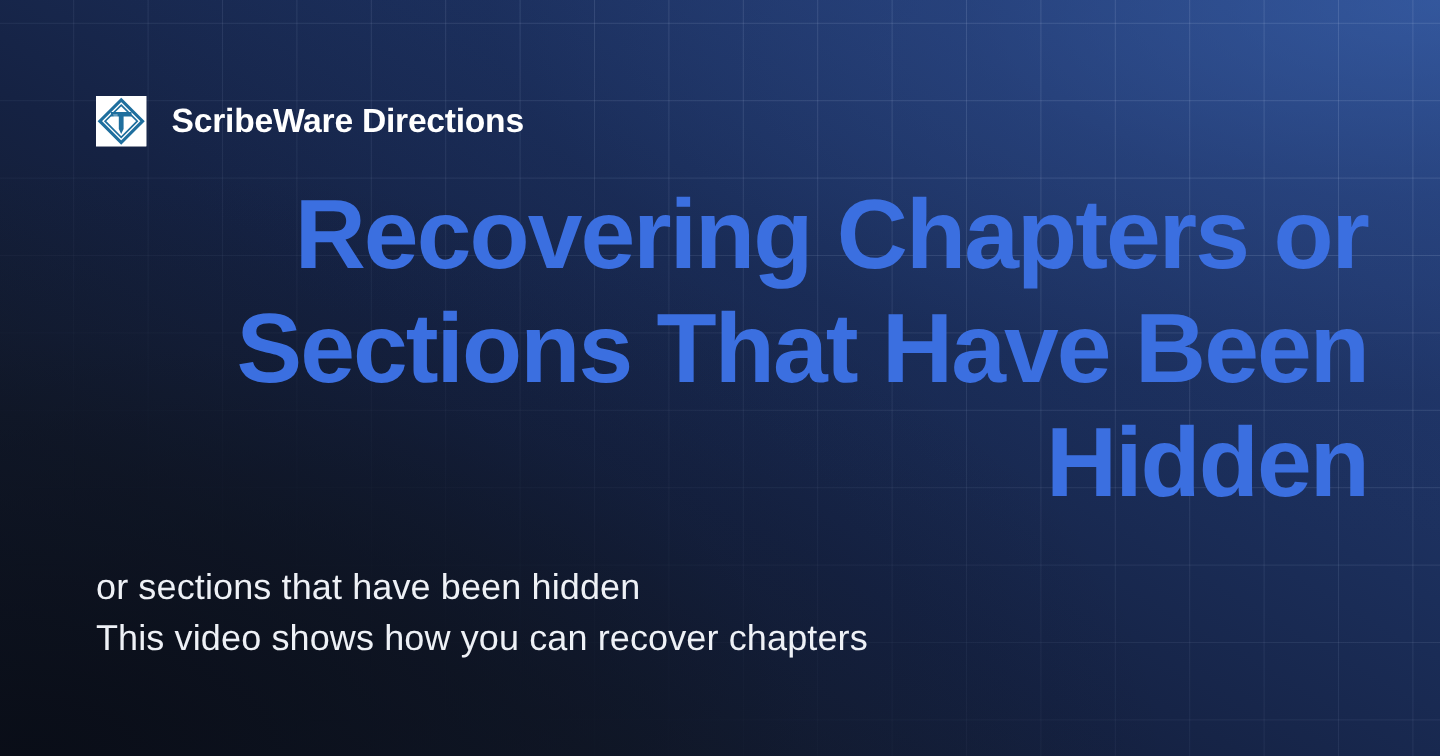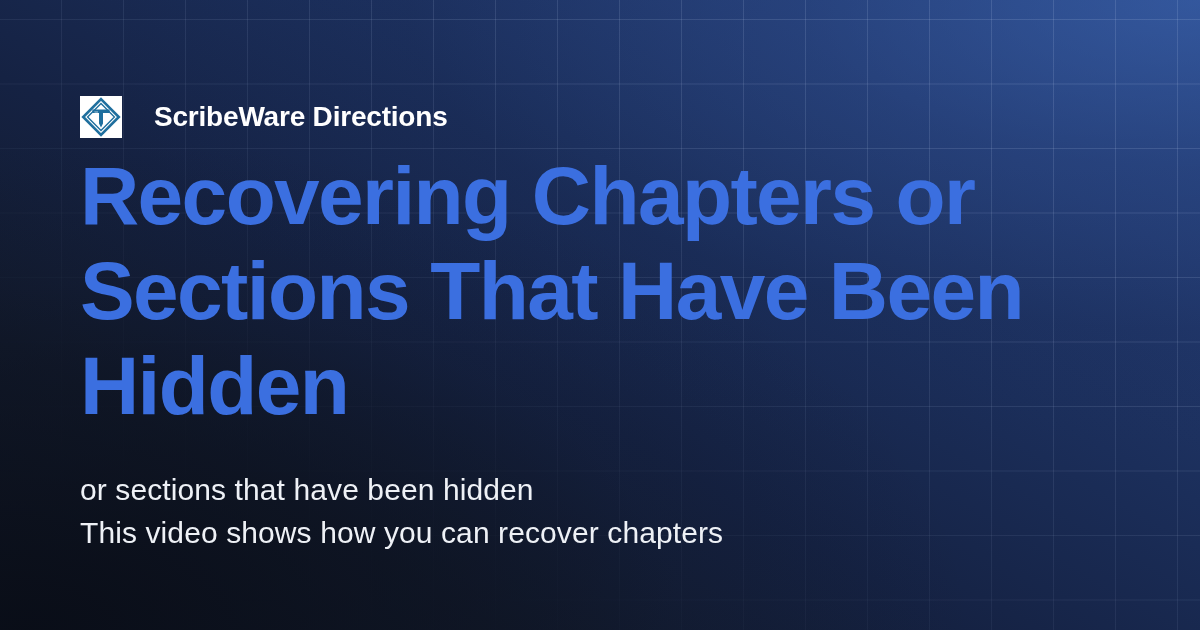--- a/index.html
+++ b/index.html
@@ -81,23 +81,22 @@
   .content {
     position: absolute;
     inset: 0;
     padding: 80px;
     box-sizing: border-box;
   }
 
   .brand-row {
     display: flex;
     align-items: center;
-    gap: 32px;
+    gap: 21px;
     height: 42px;
-    margin-top: 16px;
   }
 
   .brand-logo {
     width: 42px;
     height: 42px;
     background: #ffffff;
     flex: 0 0 auto;
     display: block;
   }
 
@@ -115,20 +114,21 @@
     padding: 0;
     position: absolute;
     left: 80px;
     top: 148px;
     width: 1060px;
     color: #3b6fe0;
     font-size: 82px;
     font-weight: bold;
     line-height: 95px;
     letter-spacing: -1.6px;
+    text-align: right;
   }
 
   .subtitle {
     position: absolute;
     left: 80px;
     top: 468px;
     width: 840px;
     color: #eef1f6;
     font-size: 30px;
     font-weight: normal;

